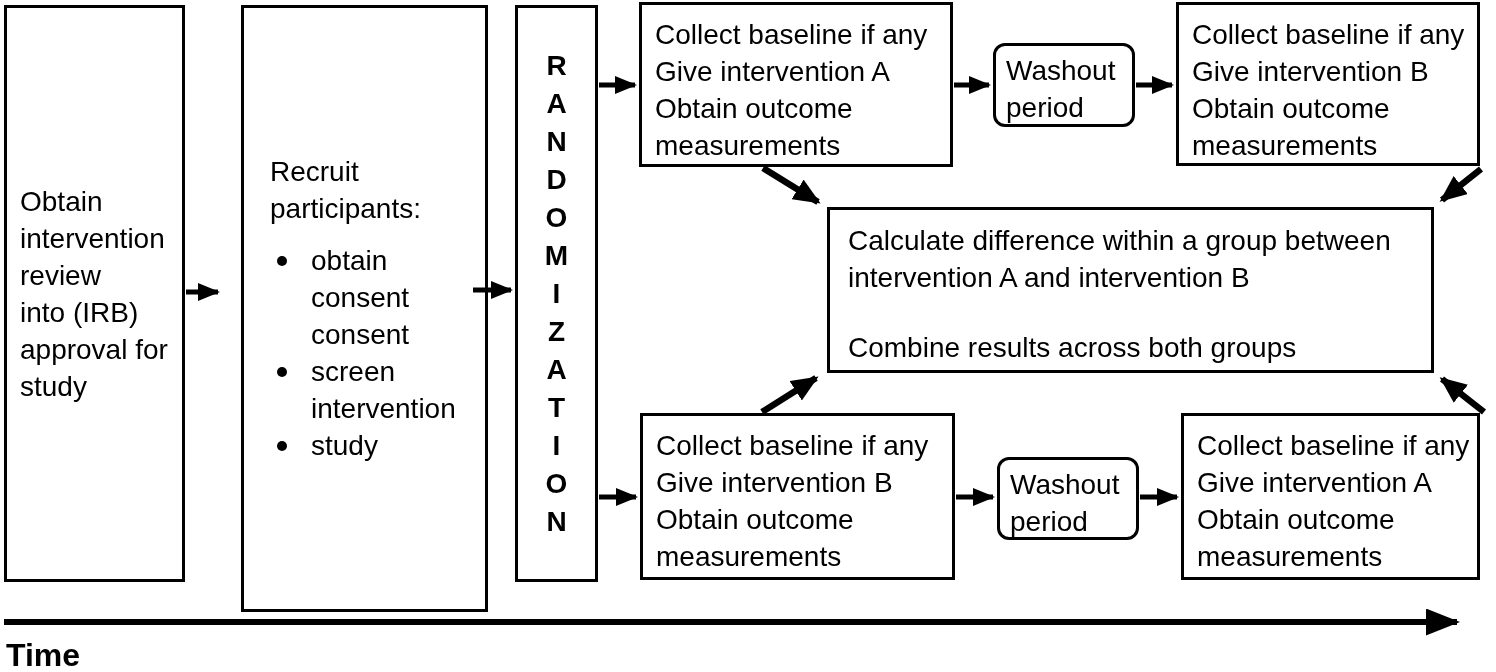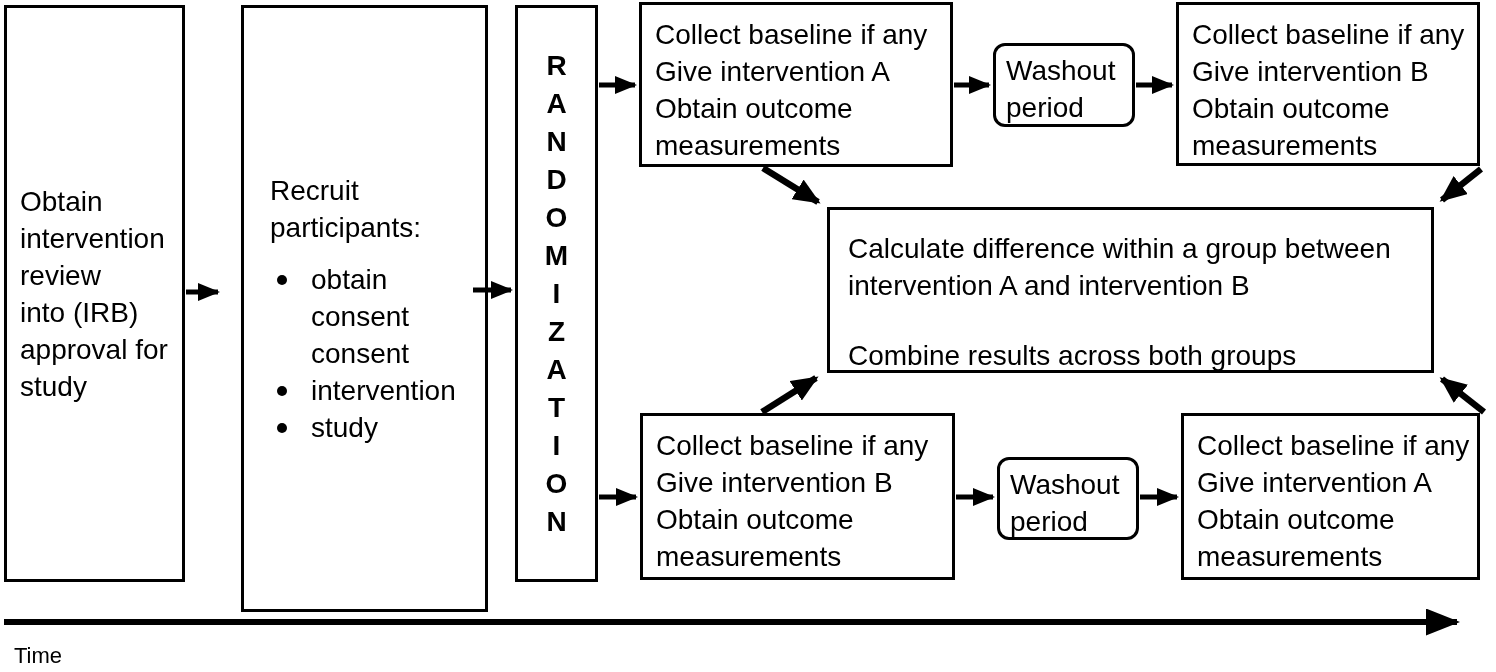--- a/index.html
+++ b/index.html
@@ -50,36 +50,36 @@
   .flow { padding: 11px 6px 12px 13px; }
   .g1p1 { left: 639px; top: 2px;   width: 314px; height: 165px; }
   .g1p2 { left: 1176px; top: 2px;  width: 304px; height: 164px; }
   .g2p1 { left: 640px; top: 413px; width: 315px; height: 167px; }
   .g2p2 { left: 1181px; top: 413px; width: 299px; height: 167px; }
 
   .washout { padding: 6px 0 0 10px; border-radius: 12px; }
   .washout-top { left: 993px; top: 43px; width: 142px; height: 84px; }
   .washout-bottom { left: 997px; top: 457px; width: 142px; height: 83px; }
 
-  .analysis { left: 827px; top: 207px; width: 607px; height: 166px; padding: 20px 0 0 18px; }
+  .analysis { left: 827px; top: 207px; width: 607px; height: 166px; padding: 12px 0 0 18px; }
   .para-gap { height: 33px; }
 
   .overlay {
     position: absolute; left: 0; top: 0;
     pointer-events: none;
   }
   .overlay line { stroke: #000000; }
   .s5 { stroke-width: 5px; }
   .s6 { stroke-width: 6.5px; }
   .st { stroke-width: 6px; }
   .overlay path { fill: #000000; }
 
   .time-label {
-    position: absolute; left: 14px; top: 639px;
-    font-size: 22px; line-height: 33px;
+    position: absolute; left: 6px; top: 639px;
+    font-size: 32px; line-height: 33px; font-weight: bold;
   }
 </style>
 </head>
 <body>
 
 <div class="canvas">
 
   <div class="box irb">
     <div class="line">Obtain</div>
     <div class="line">intervention</div>
@@ -98,20 +98,21 @@
       <span class="bullet-dot"></span>
       <div class="bullet-lines">
         <div class="line">obtain</div>
         <div class="line">consent</div>
         <div class="line">consent</div>
       </div>
     </div>
     <div class="bullet-item">
       <span class="bullet-dot"></span>
       <div class="bullet-lines">
+        <div class="line">screen</div>
         <div class="line">intervention</div>
       </div>
     </div>
     <div class="bullet-item">
       <span class="bullet-dot"></span>
       <div class="bullet-lines">
         <div class="line">study</div>
       </div>
     </div>
   </div>

